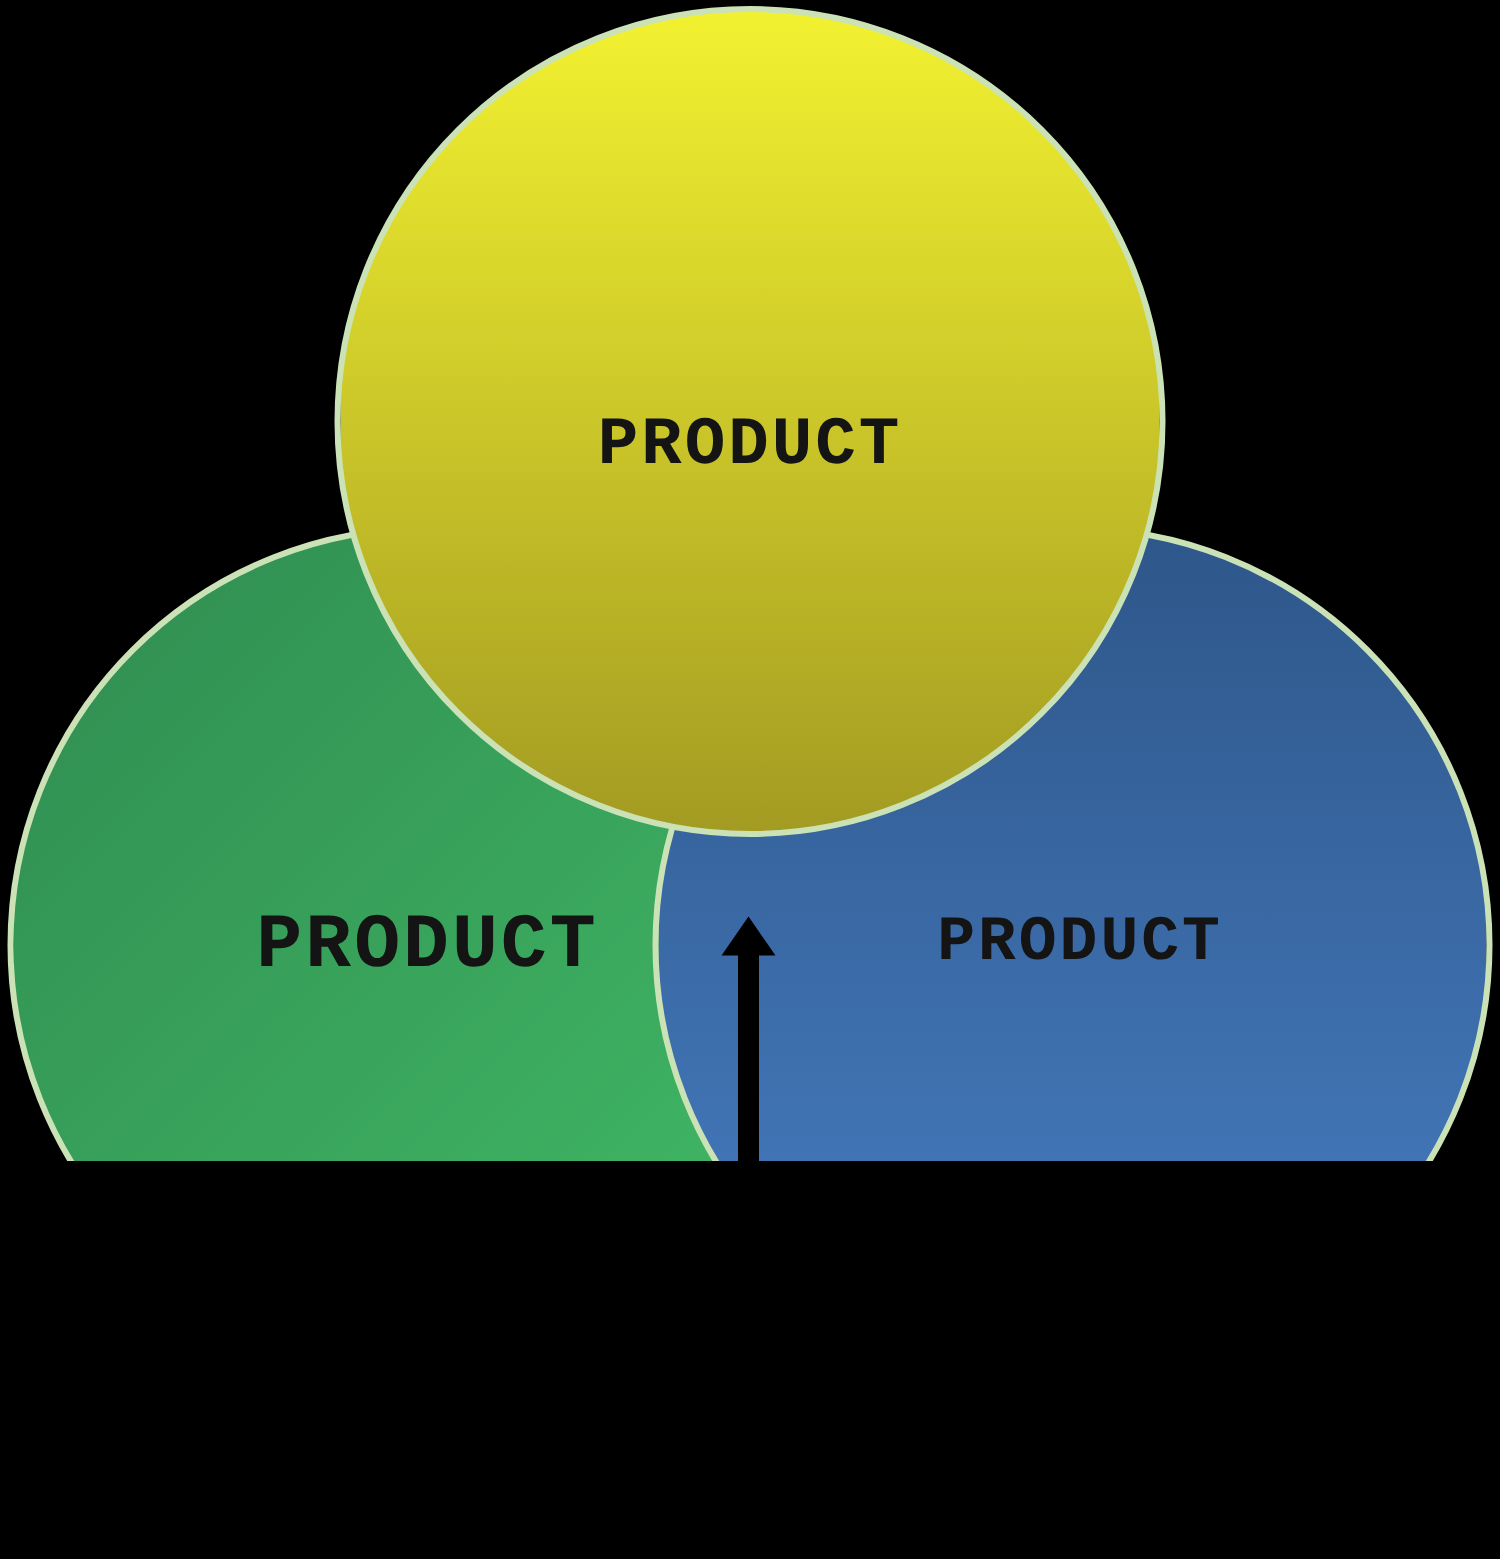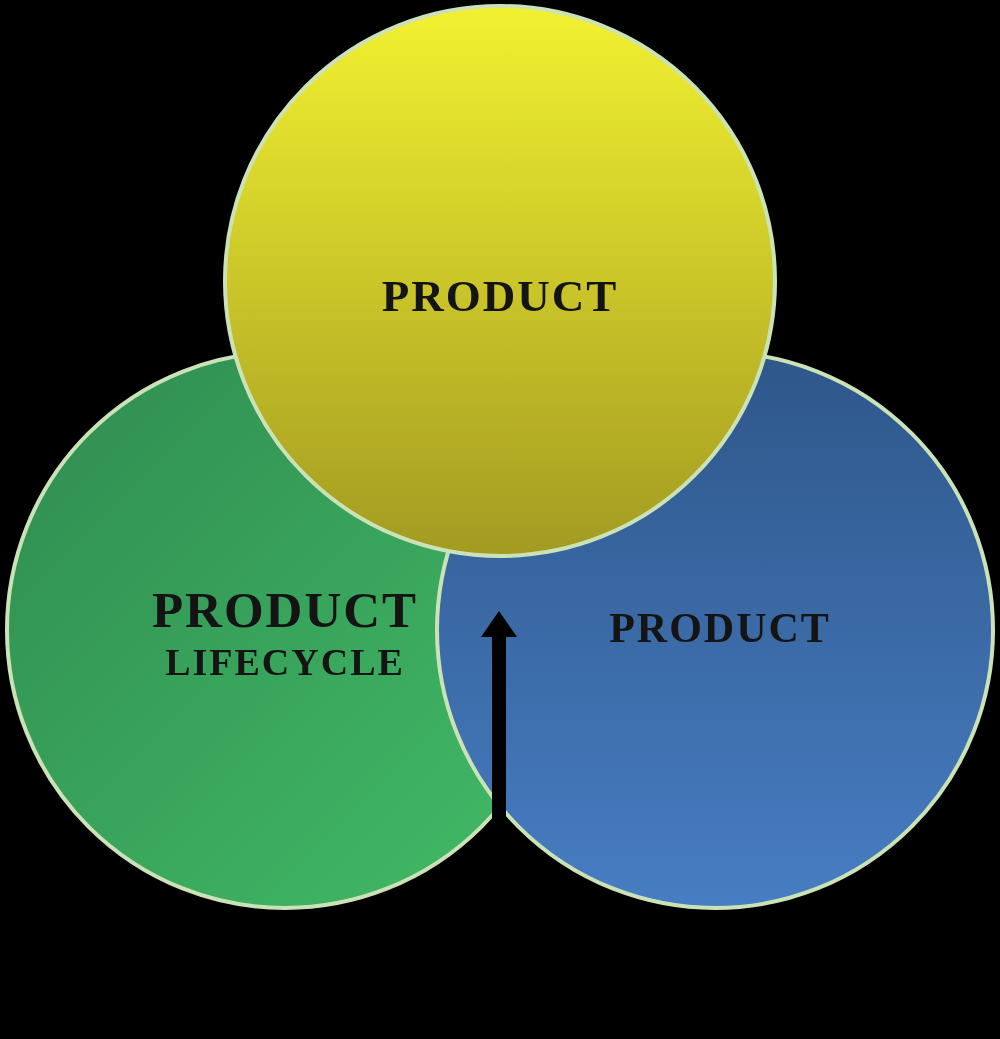--- a/index.html
+++ b/index.html
@@ -3,24 +3,24 @@
 <meta charset="utf-8">
 <style>
   html, body {
     margin: 0;
     padding: 0;
     background: #000;
   }
   .stage {
     position: relative;
     width: 1000px;
-    height: 1039px;
+    height: 774px;
     overflow: hidden;
     background: #000;
-    font-family: Liberation Serif, serif;
+    font-family: Liberation Mono, monospace;
   }
   .circle {
     position: absolute;
     border-radius: 50%;
     border: 4px solid #cbe2b6;
     box-sizing: border-box;
   }
   .circle-master {
     left: 223px;
     top: 4px;
@@ -107,21 +107,20 @@
   <div class="circle circle-governance" style="background-image: linear-gradient(rgb(46, 87, 138), rgb(71, 125, 194)); border-color: rgb(203, 226, 182);"></div>
 
   <div class="circle circle-master" style="background-image: linear-gradient(rgb(242, 241, 48), rgb(163, 155, 34)); border-color: rgb(203, 226, 182);"></div>
 
   <div class="label label-master" style="color: rgb(20, 20, 20);">
     <span class="line1">PRODUCT</span>
   </div>
 
   <div class="label label-lifecycle" style="color: rgb(20, 20, 20);">
     <span class="line1">PRODUCT</span>
-    <span class="line2">LIFECYCLE</span>
   </div>
 
   <div class="label label-governance" style="color: rgb(20, 20, 20);">
     <span class="line1">PRODUCT</span>
   </div>
 
   <div class="arrow">
     <div class="arrow-head" style="border-bottom-color: rgb(0, 0, 0);"></div>
     <div class="arrow-shaft" style="background: rgb(0, 0, 0);"></div>
   </div>

